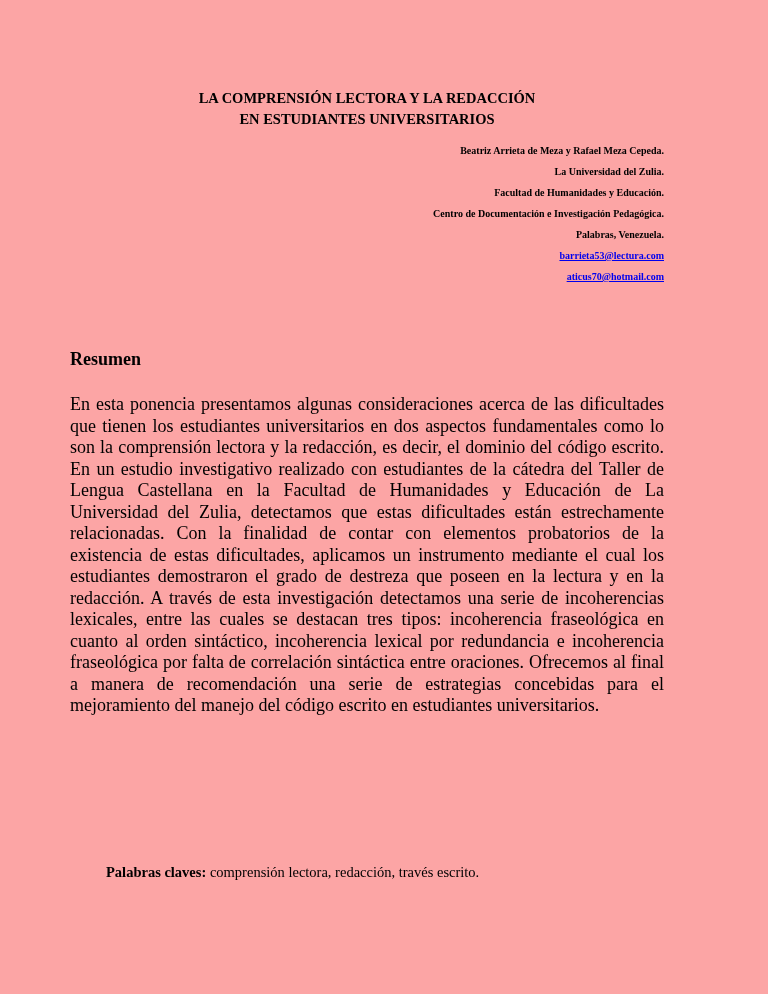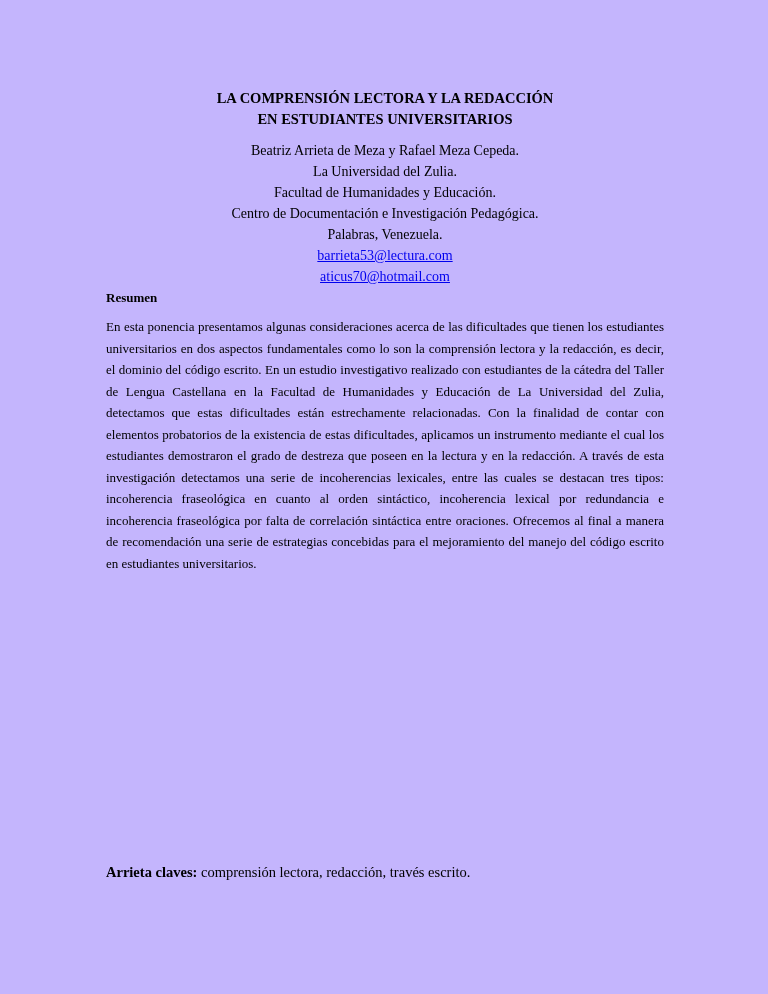--- a/index.html
+++ b/index.html
@@ -12,47 +12,49 @@
     height: 994px;
     font-family: "Liberation Serif", serif;
     color: #000000;
     overflow: hidden;
   }
   .page {
     position: relative;
     width: 768px;
     height: 994px;
     box-sizing: border-box;
-    padding: 88px 104px 0 106px;
-    background: #c4b5fd;
+    padding: 88px 104px 0 70px;
+    background: #fca5a5;
   }
   .title-block {
     text-align: center;
     font-weight: bold;
     font-size: 14.5px;
     line-height: 21px;
   }
   .author-block {
     margin-top: 10px;
-    text-align: center;
-    font-size: 14px;
+    text-align: right;
+    font-size: 10px;
     line-height: 21px;
+    font-weight: bold;
   }
   .author-block .email-line a {
     color: #0000ee;
     text-decoration: underline;
   }
   .section-heading {
+    margin-top: 62px;
     font-weight: bold;
-    font-size: 13px;
+    font-size: 18px;
     line-height: 21px;
   }
   .abstract-paragraph {
-    margin-top: 8px;
-    font-size: 13px;
+    margin-top: 24px;
+    font-size: 18px;
     line-height: 21.5px;
     text-align: justify;
   }
   .keywords-line {
     position: absolute;
     left: 106px;
     right: 104px;
     top: 862px;
     font-size: 14.5px;
     line-height: 21px;
@@ -79,16 +81,16 @@
     <div>Palabras, Venezuela.</div>
     <div class="email-line"><a href="#">barrieta53@lectura.com</a></div>
     <div class="email-line"><a href="#">aticus70@hotmail.com</a></div>
   </div>
 
   <div class="section-heading">Resumen</div>
 
   <p class="abstract-paragraph">En esta ponencia presentamos algunas consideraciones acerca de las dificultades que tienen los estudiantes universitarios en dos aspectos fundamentales como lo son la comprensión lectora y la redacción, es decir, el dominio del código escrito. En un estudio investigativo realizado con estudiantes de la cátedra del Taller de Lengua Castellana en la Facultad de Humanidades y Educación de La Universidad del Zulia, detectamos que estas dificultades están estrechamente relacionadas. Con la finalidad de contar con elementos probatorios de la existencia de estas dificultades, aplicamos un instrumento mediante el cual los estudiantes demostraron el grado de destreza que poseen en la lectura y en la redacción. A través de esta investigación detectamos una serie de incoherencias lexicales, entre las cuales se destacan tres tipos: incoherencia fraseológica en cuanto al orden sintáctico, incoherencia lexical por redundancia e incoherencia fraseológica por falta de correlación sintáctica entre oraciones. Ofrecemos al final a manera de recomendación una serie  de estrategias concebidas para el mejoramiento del manejo del código escrito en estudiantes universitarios.</p>
 
   <div class="keywords-line">
-    <span class="kw-label">Arrieta claves:</span><span> comprensión lectora, redacción, través escrito.</span>
+    <span class="kw-label">Palabras claves:</span><span> comprensión lectora, redacción, través escrito.</span>
   </div>
 
 </div>
 
 </body></html>

